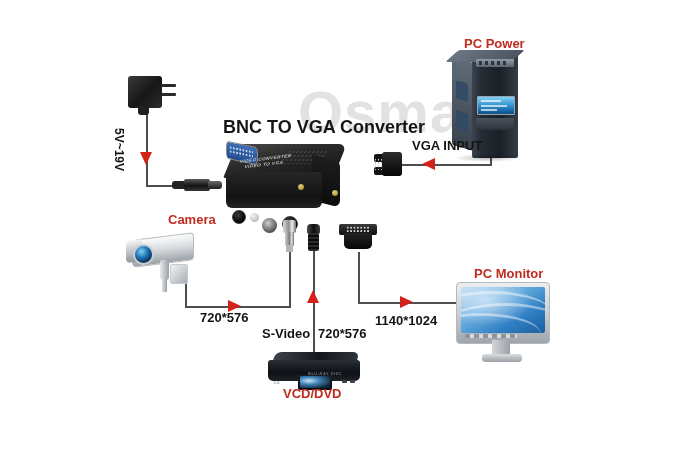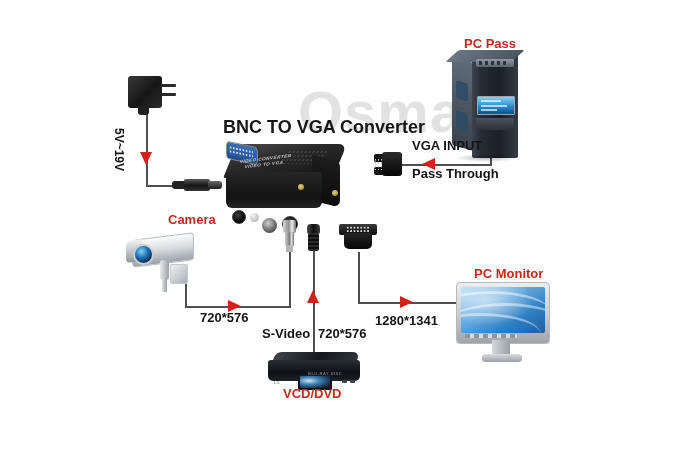--- a/index.html
+++ b/index.html
@@ -701,34 +701,33 @@
     <div class="dvd-tray">
       <div class="dvd-tray-img"></div>
     </div>
   </div>
 
 
   <div class="lbl lbl-small rot90" style="left:126px; top:128px;">5V~19V</div>
 
   <div class="lbl lbl-title" style="left:223px; top:117px;">BNC TO VGA Converter</div>
 
-  <div class="lbl lbl-red" style="left:464px; top:36px;">PC Pass</div>
+  <div class="lbl lbl-red" style="left:464px; top:36px;">PC Power</div>
 
   <div class="lbl lbl-dark" style="left:412px; top:138px;">VGA INPUT</div>
 
-  <div class="lbl lbl-dark" style="left:412px; top:166px;">Pass Through</div>
 
   <div class="lbl lbl-red" style="left:168px; top:212px;text-align:right;">Camera</div>
 
   <div class="lbl lbl-dark" style="left:200px; top:310px;">720*576</div>
 
   <div class="lbl lbl-dark" style="left:262px; top:326px;text-align:center;">S-Video</div>
 
   <div class="lbl lbl-dark" style="left:318px; top:326px;">720*576</div>
 
 
-  <div class="lbl lbl-dark" style="left:375px; top:313px;">1280*1341</div>
+  <div class="lbl lbl-dark" style="left:375px; top:313px;">1140*1024</div>
 
   <div class="lbl lbl-red" style="left:474px; top:266px;">PC Monitor</div>
 
   <div class="lbl lbl-red" style="left:283px; top:386px;">VCD/DVD</div>
 
 </div>
 
 </body></html>

